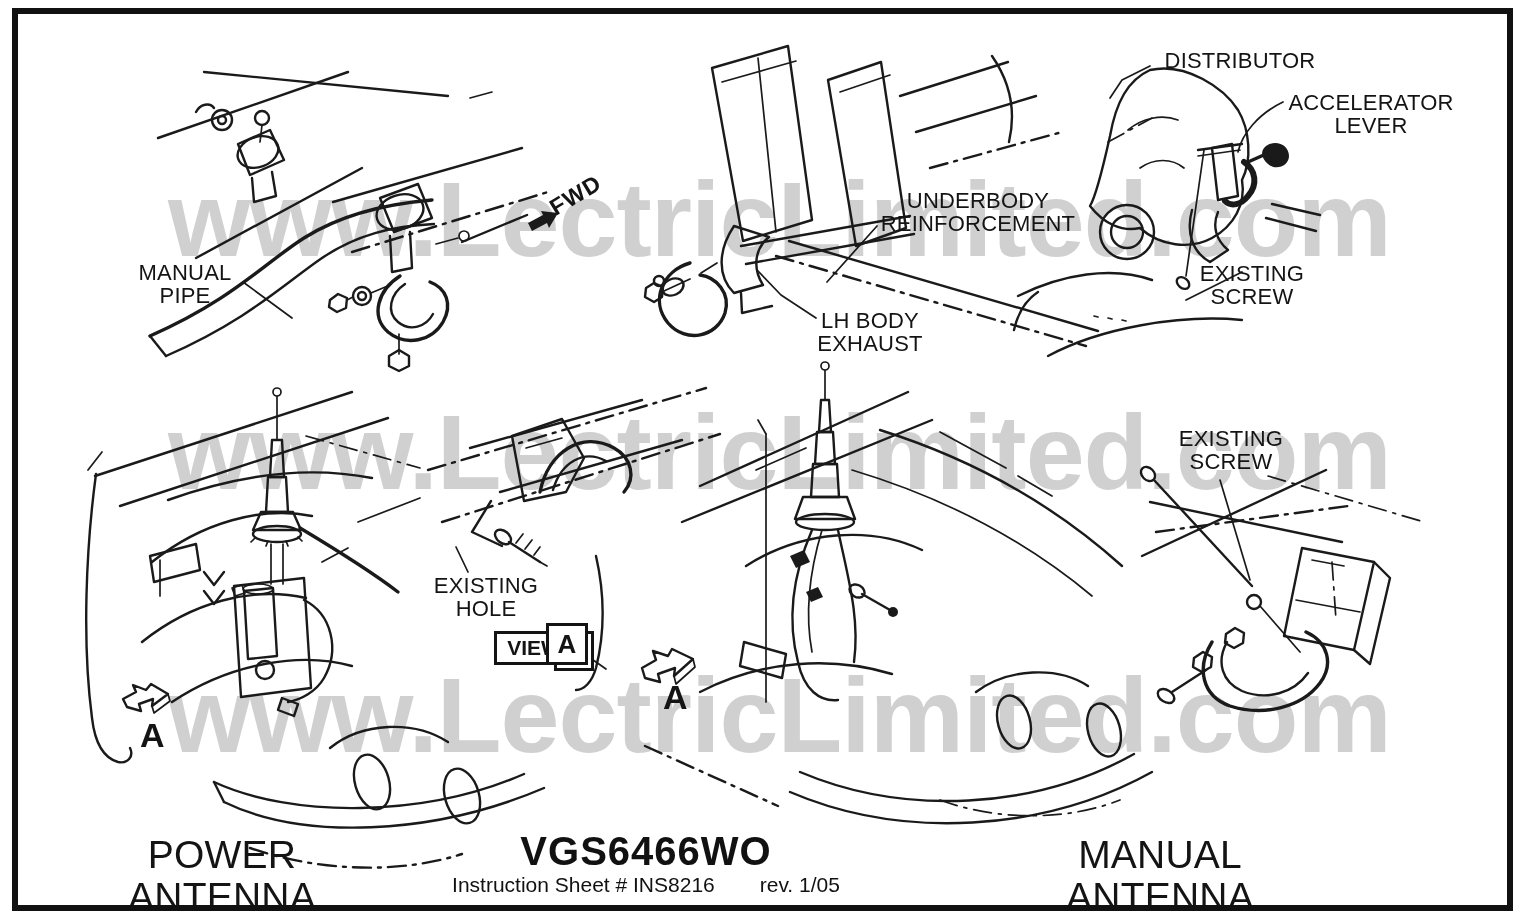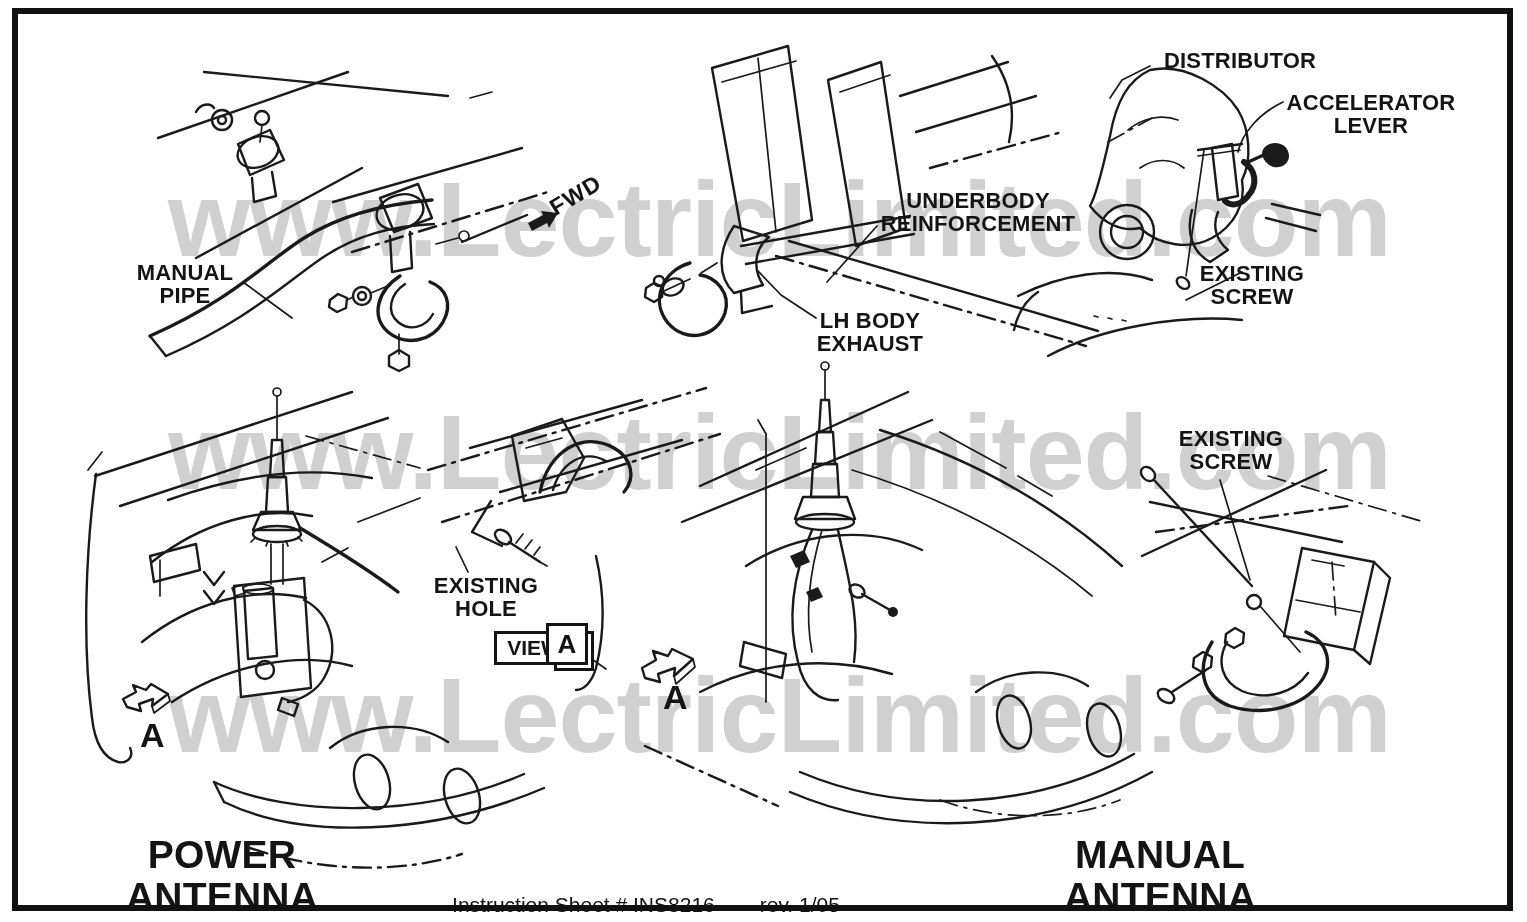--- a/index.html
+++ b/index.html
@@ -13,21 +13,21 @@
     border:6px solid #111111; box-sizing:border-box; z-index:4; pointer-events:none;
   }
   .wm {
     position:absolute; left:168px; z-index:1; color:#d0d0d0;
     font-size:106px; font-weight:bold; line-height:1; white-space:nowrap;
     letter-spacing:-1px;
   }
   .art { position:absolute; left:0; top:0; z-index:2; }
   .callout {
     position:absolute; z-index:3; transform:translateX(-50%);
-    text-align:center; font-weight:bold; font-size:22px; line-height:1.05;
+    text-align:center; font-weight:normal; font-size:22px; line-height:1.05;
     white-space:pre-line; color:#141414; letter-spacing:0.2px;
   }
   .big { font-size:39px; line-height:1.08; }
   .marker { position:absolute; z-index:3; font-weight:bold; font-size:34px; color:#141414; }
   .fwd {
     position:absolute; left:552px; top:196px; z-index:3;
     font-weight:bold; font-size:23px; color:#141414;
     transform:rotate(-31deg); transform-origin:0 50%; letter-spacing:1px;
   }
   .view-badge { position:absolute; left:494px; top:621px; width:100px; height:48px; z-index:3; }
@@ -41,21 +41,21 @@
     position:absolute; left:52px; top:2px; width:36px; height:36px;
     border:3px solid #141414; background:#fff; display:flex; align-items:center; justify-content:center;
     font-weight:bold; font-size:26px; color:#141414;
   }
   .footer-title {
     position:absolute; left:646px; top:829px; transform:translateX(-50%); z-index:3;
     font-weight:bold; font-size:40px; color:#111; letter-spacing:1px; white-space:nowrap;
   }
   .footer-sub {
     position:absolute; left:646px; top:873px; transform:translateX(-50%); z-index:3;
-    display:flex; gap:45px; font-size:21px; color:#111; white-space:nowrap;margin-top:20px;
+    display:flex; gap:45px; font-size:21px; color:#111; white-space:nowrap;
   }
   svg .s { fill:none; stroke:#1a1a1a; stroke-width:2.4; stroke-linecap:round; stroke-linejoin:round; }
   svg .thin  { stroke-width:1.7; }
   svg .thick { stroke-width:3.4; }
   svg .dd { stroke-dasharray:18 7 3 7; }
   svg .fillb { fill:#1a1a1a; stroke:none; }
 </style>
 </head>
 <body>
 
@@ -312,19 +312,20 @@
 
   <div class="view-badge">
     <div class="a-shadow"></div>
     <div class="view-box">VIEW</div>
     <div class="a-box">A</div>
   </div>
 
   <div class="marker" style="left:140px; top:716px">A</div>
   <div class="marker" style="left:663px; top:678px">A</div>
 
+  <div class="footer-title">VGS6466WO</div>
   <div class="footer-sub">
     <span>Instruction Sheet # INS8216</span>
     <span>rev. 1/05</span>
   </div>
 
   <div class="frame"></div>
 </div>
 
 </body></html>

